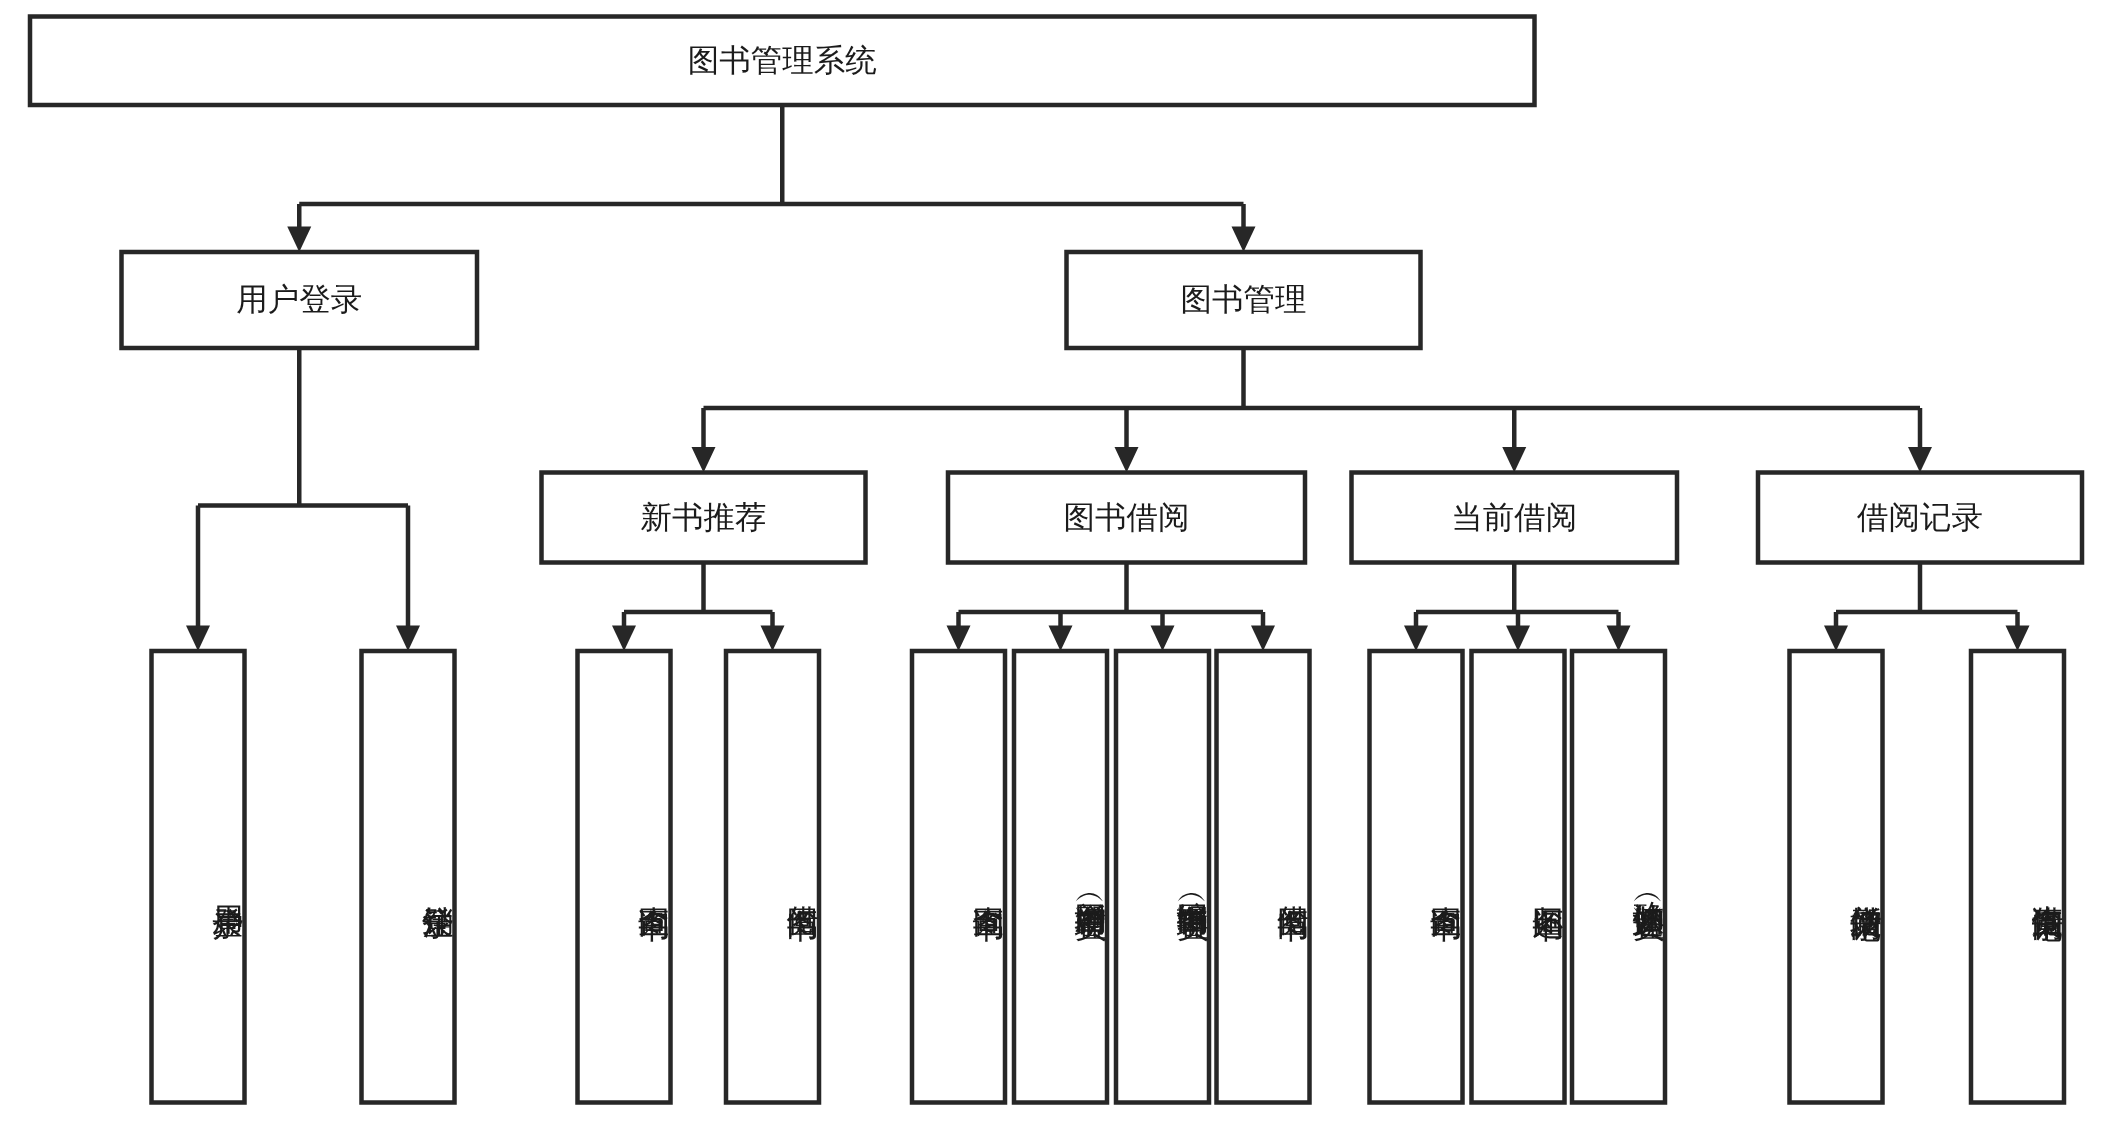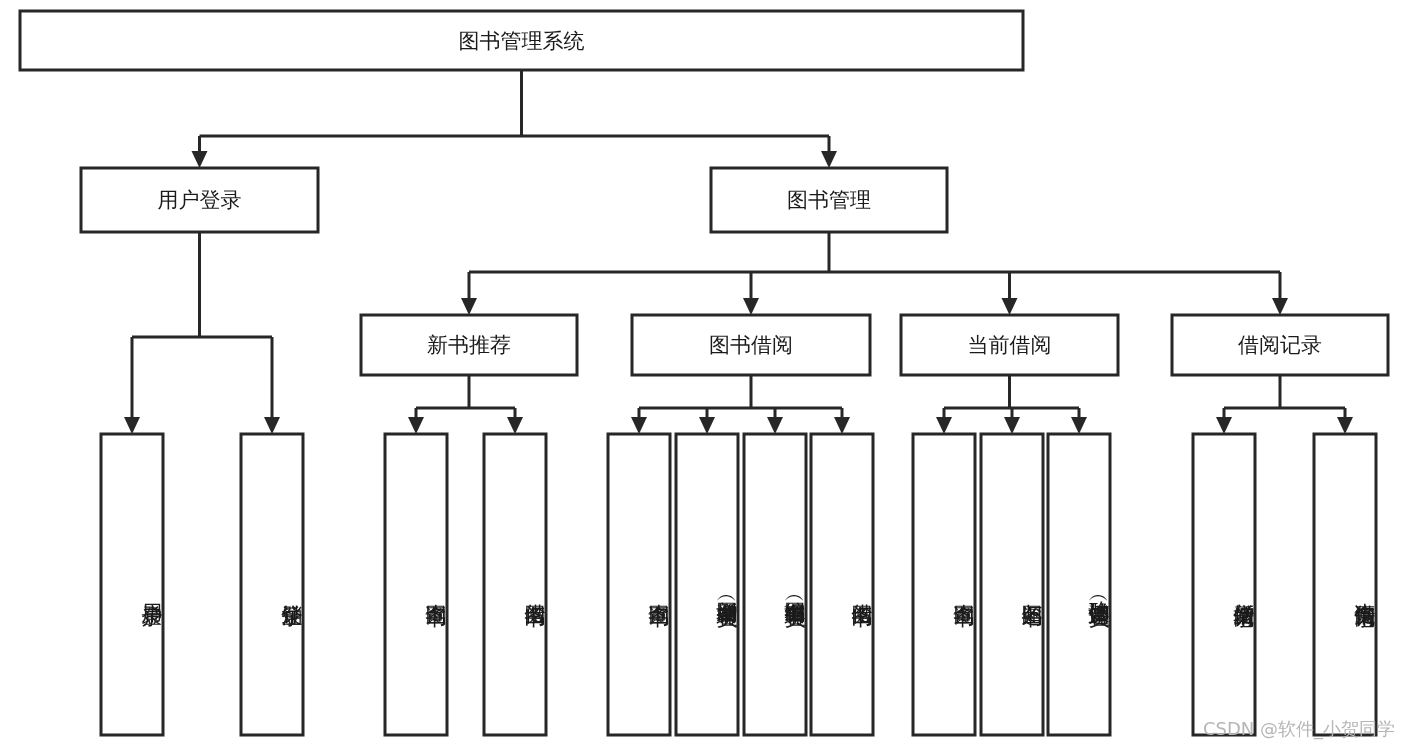--- a/index.html
+++ b/index.html
@@ -213,14 +213,13 @@
       <div class="leaf-label" style="left: 676px; top: 448px; width: 62px; height: 281px;">新增图书（管理员）</div>
       <div class="leaf-label" style="left: 744px; top: 448px; width: 62px; height: 281px;">编辑图书（管理员）</div>
       <div class="leaf-label" style="left: 811px; top: 448px; width: 62px; height: 281px;">借阅图书</div>
       <div class="leaf-label" style="left: 913px; top: 448px; width: 62px; height: 281px;">查询图书</div>
       <div class="leaf-label" style="left: 981px; top: 448px; width: 62px; height: 281px;">归还图书</div>
       <div class="leaf-label" style="left: 1048px; top: 448px; width: 62px; height: 281px;">确认归还（管理员）</div>
       <div class="leaf-label" style="left: 1193px; top: 448px; width: 62px; height: 281px;">新增借阅记录</div>
       <div class="leaf-label" style="left: 1314px; top: 448px; width: 62px; height: 281px;">查询借阅记录</div>
     </div>
 
-  <div class="watermark">CSDN @软件_小贺同学</div>
 </div>
 
 </body></html>

